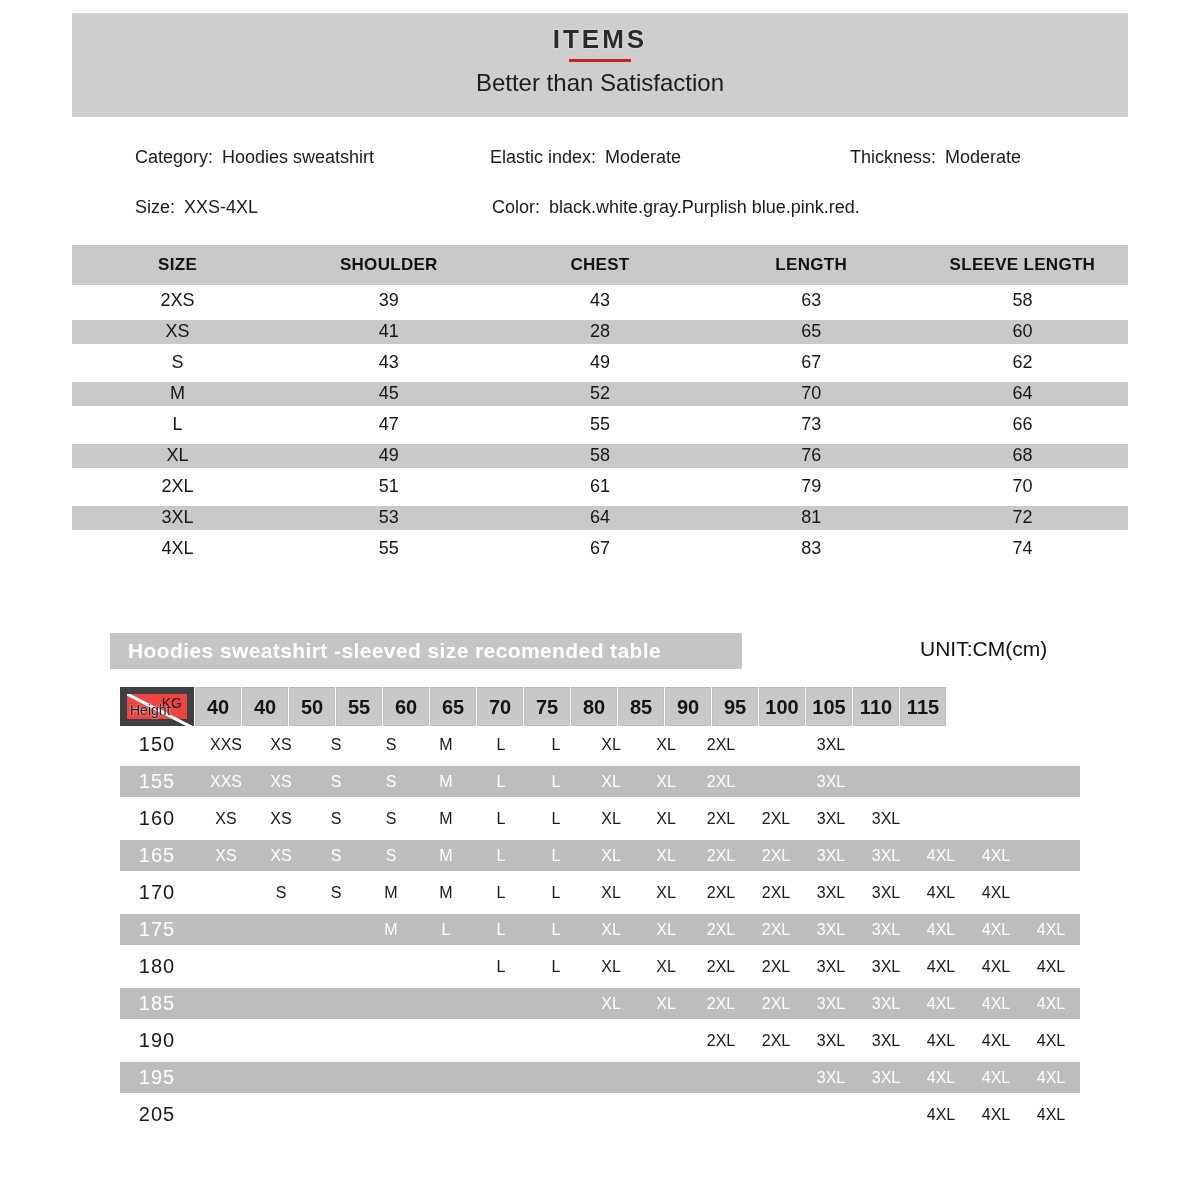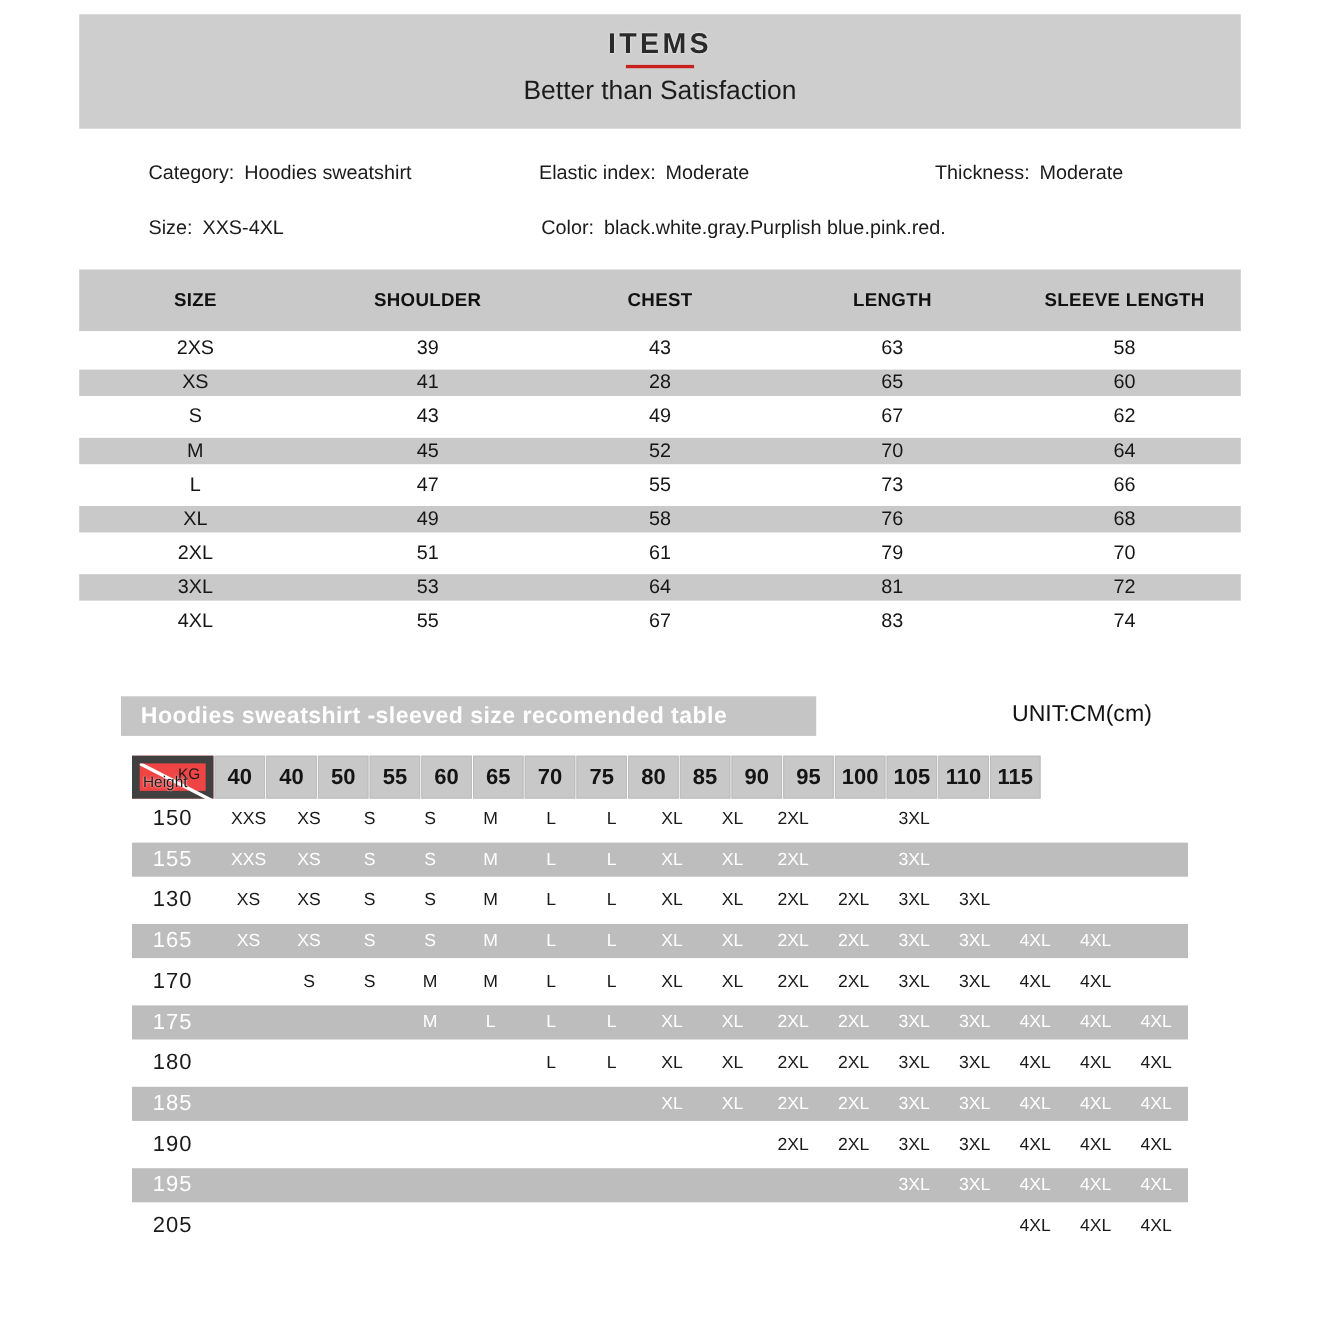--- a/index.html
+++ b/index.html
@@ -17,21 +17,21 @@
     color:#2a2a2a;text-shadow:0 0 2px #ffffff;
   }
   .banner-underline{width:62px;height:3px;margin:4px auto 7px;background:#c8201d;}
   .banner-subtitle{font-size:24px;color:#1c1c1c;}
   
   .info-item{position:absolute;font-size:18px;white-space:nowrap;color:#1b1b1b;}
   .info-item .val{margin-left:9px;}
   
   .size-table{position:absolute;left:72px;top:245px;width:1056px;}
   .st-header{
-    display:grid;grid-template-columns:repeat(5,1fr);height:56px;align-items:center;
+    display:grid;grid-template-columns:repeat(5,1fr);height:40px;align-items:center;
     background:#c9c9c9;font-weight:bold;font-size:17px;letter-spacing:.3px;color:#111;
   }
   .st-header .st-cell{text-align:center;}
   .st-row{
     display:grid;grid-template-columns:repeat(5,1fr);height:31px;line-height:31px;
     font-size:18px;text-align:center;color:#161616;
   }
   .st-row.striped{
     background-image:linear-gradient(#c9c9c9,#c9c9c9);
     background-size:100% 24px;background-position:center;background-repeat:no-repeat;
@@ -235,21 +235,21 @@
           <div class="rcell">XL</div>
           <div class="rcell">2XL</div>
           <div class="rcell"></div>
           <div class="rcell">3XL</div>
           <div class="rcell"></div>
           <div class="rcell"></div>
           <div class="rcell"></div>
           <div class="rcell"></div>
         </div>
         <div class="reco-row">
-          <div class="hcell">130</div>
+          <div class="hcell">160</div>
           <div class="rcell">XS</div>
           <div class="rcell">XS</div>
           <div class="rcell">S</div>
           <div class="rcell">S</div>
           <div class="rcell">M</div>
           <div class="rcell">L</div>
           <div class="rcell">L</div>
           <div class="rcell">XL</div>
           <div class="rcell">XL</div>
           <div class="rcell">2XL</div>

